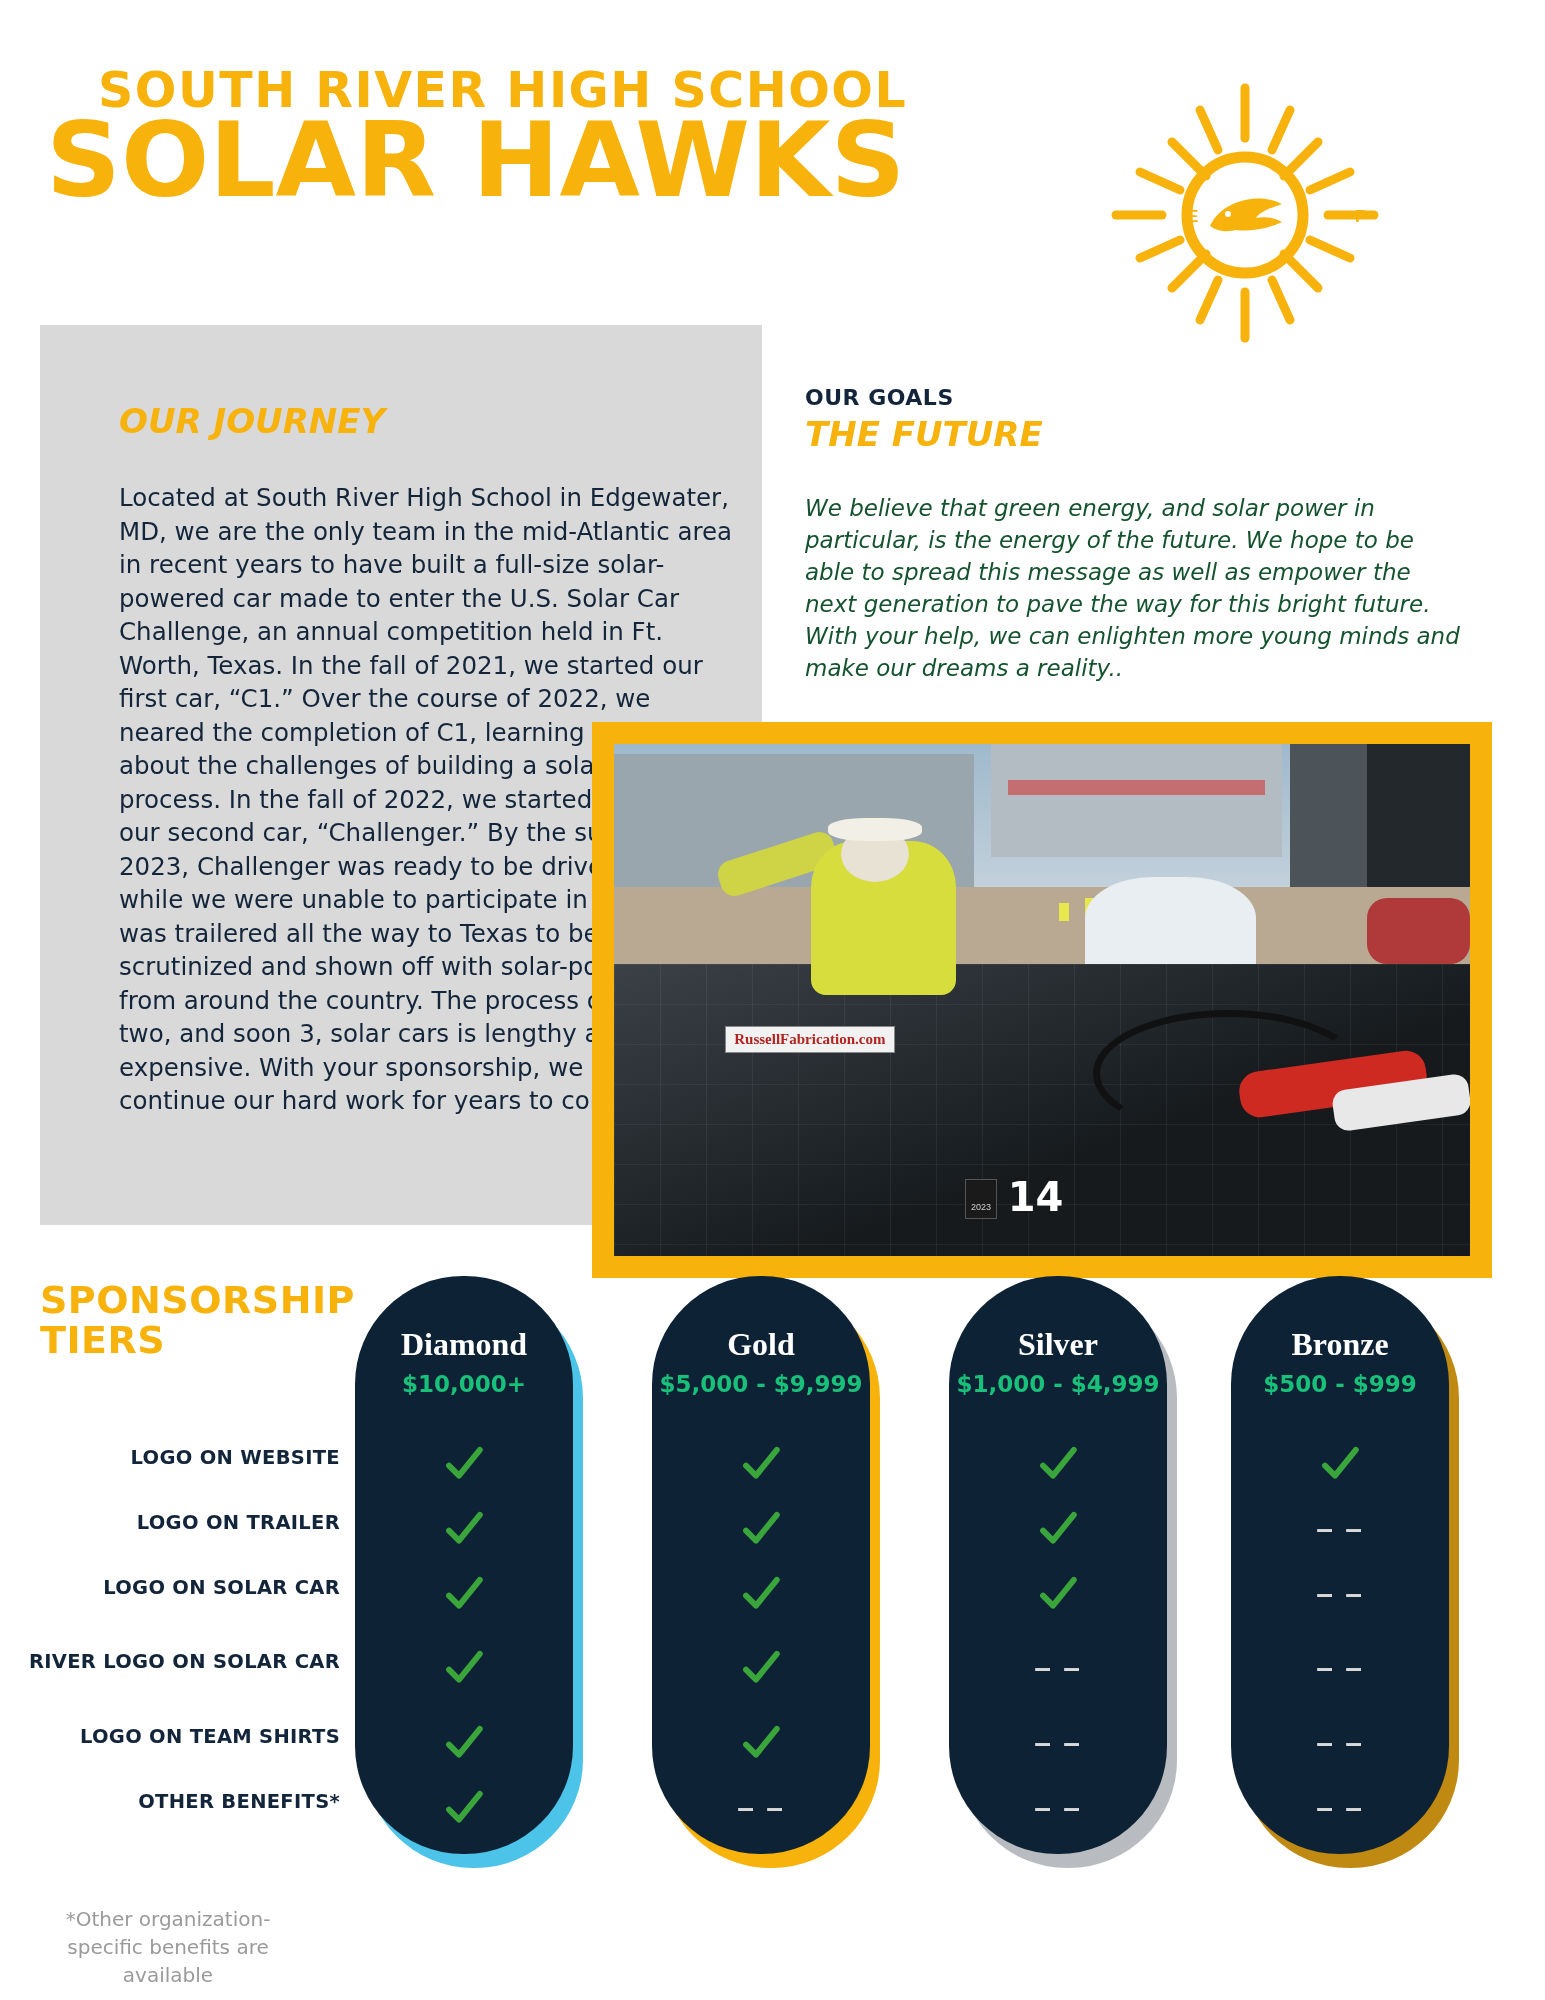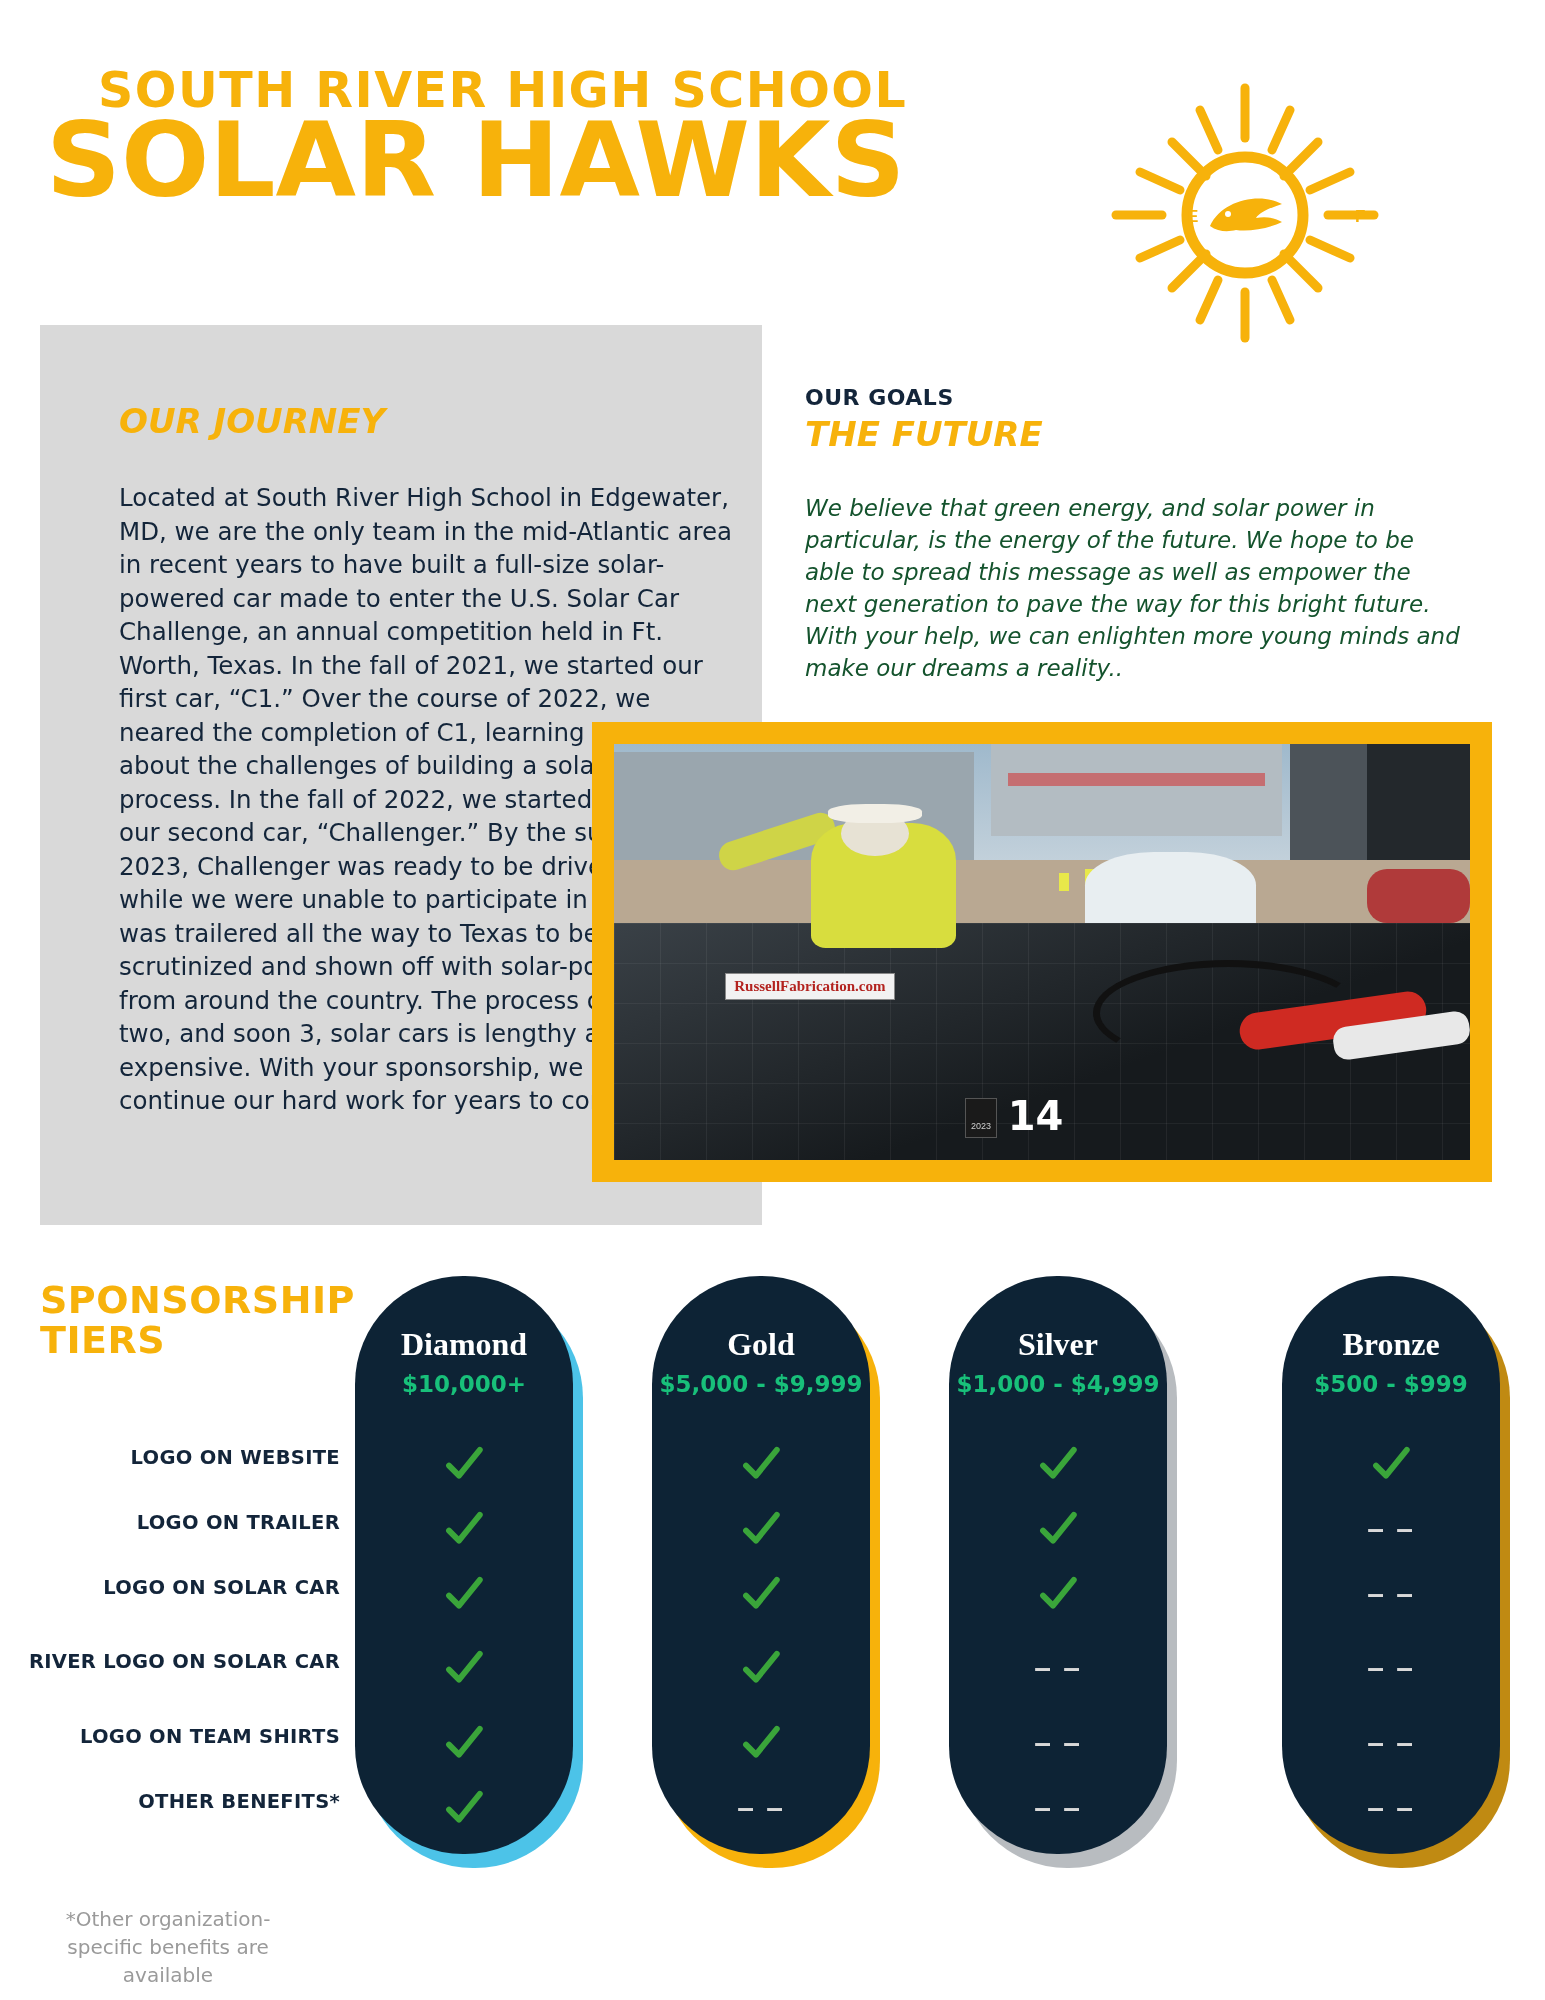--- a/index.html
+++ b/index.html
@@ -107,21 +107,21 @@
     color: #14532d;
     font-family: "DejaVu Sans", sans-serif;
   }
 
   
   .photo-frame {
     position: absolute;
     left: 592px;
     top: 722px;
     width: 900px;
-    height: 460px;
+    height: 556px;
     background: #f7b20b;
     padding: 22px;
     box-sizing: border-box;
   }
   .photo {
     position: relative;
     width: 100%;
     height: 100%;
     overflow: hidden;
     background: linear-gradient(#b8cede 0%, #c9d7e2 38%, #9aa3a8 42%, #8d969b 55%, #2a2f33 60%, #14181b 100%);
@@ -446,21 +446,21 @@
           <svg class="check" viewBox="0 0 48 48" aria-hidden="true">
             <path d="M6 26 L18 38 L43 7" fill="none" stroke="#3aa53a" stroke-width="7" stroke-linecap="round" stroke-linejoin="round"></path>
           </svg>
         </div>
         <div class="mark tall dash">– –</div>
         <div class="mark dash">– –</div>
         <div class="mark dash">– –</div>
       </div>
   </div>
 
-  <div class="tier" id="tier-3" style="left:927px; --shadow:#c08a12;">
+  <div class="tier" id="tier-3" style="left:876px; --shadow:#c08a12;">
     <div class="tier-name">Bronze</div>
     <div class="tier-amount">$500 - $999</div>
     <div class="marks">
         <div class="mark">
           <svg class="check" viewBox="0 0 48 48" aria-hidden="true">
             <path d="M6 26 L18 38 L43 7" fill="none" stroke="#3aa53a" stroke-width="7" stroke-linecap="round" stroke-linejoin="round"></path>
           </svg>
         </div>
         <div class="mark dash">– –</div>
         <div class="mark dash">– –</div>

